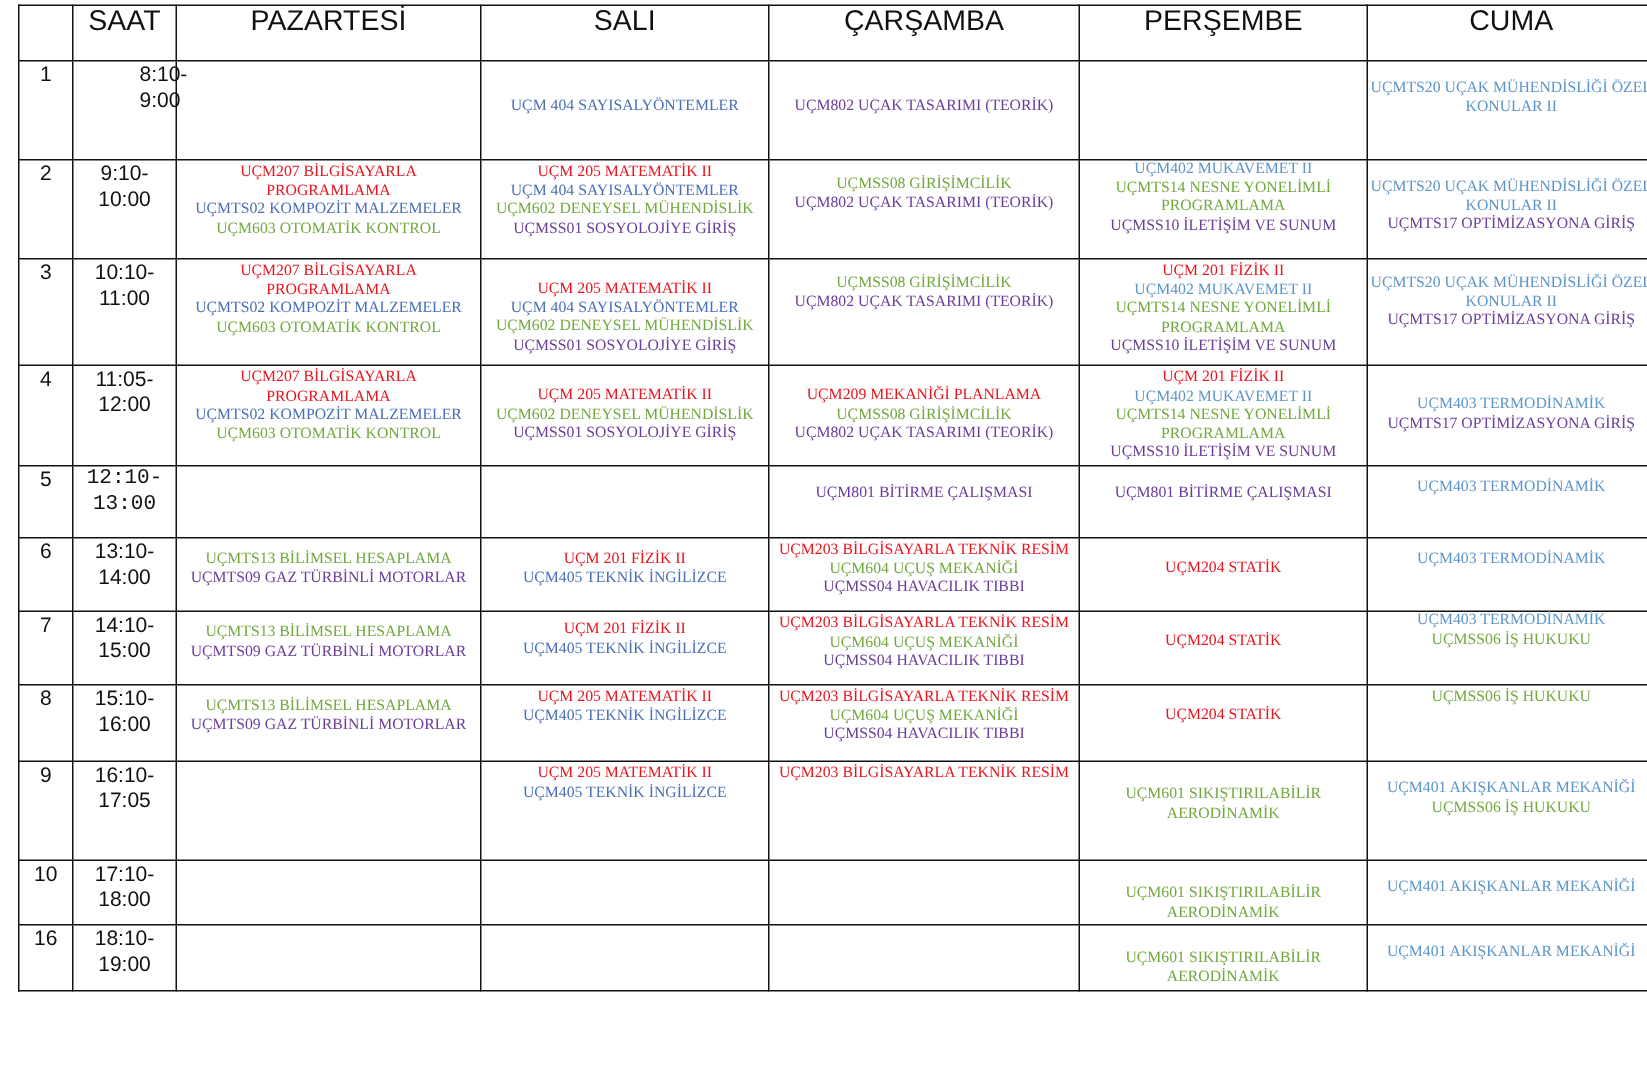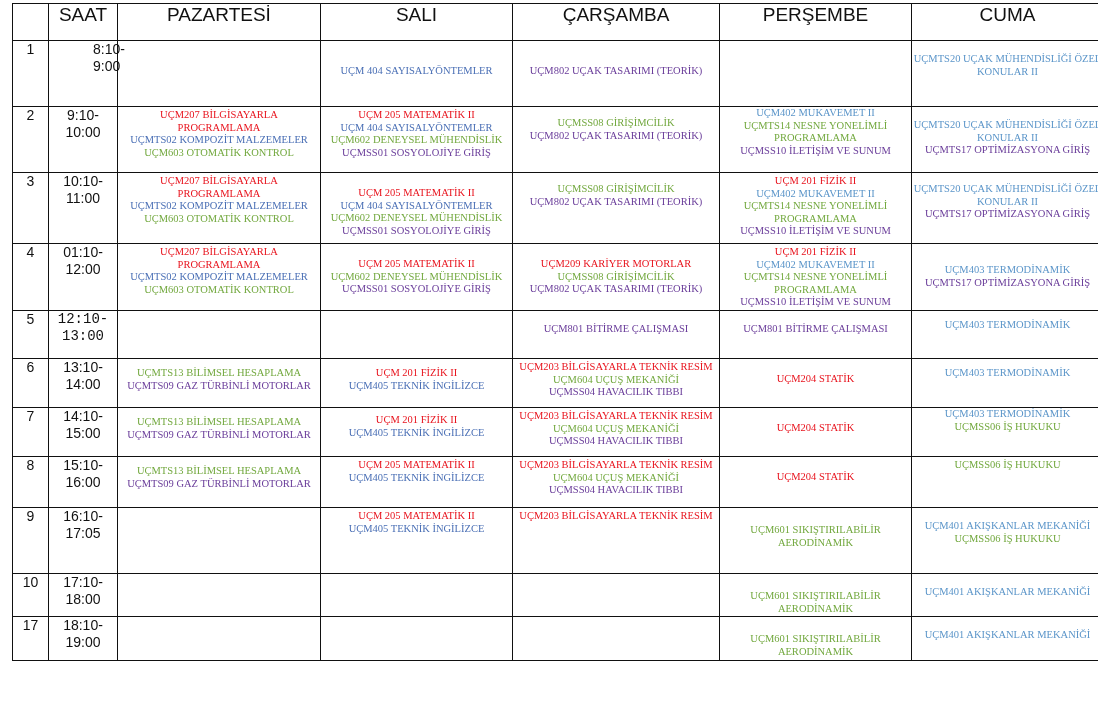--- a/index.html
+++ b/index.html
@@ -138,34 +138,34 @@
           <span class="course c-green">UÇMTS14 NESNE YONELİMLİ PROGRAMLAMA</span>
           <span class="course c-purple">UÇMSS10 İLETİŞİM VE SUNUM</span>
         </td>
         <td class="cell" style="padding-top: 10px;">
           <span class="course c-lblue">UÇMTS20 UÇAK MÜHENDİSLİĞİ ÖZEL KONULAR II</span>
           <span class="course c-purple">UÇMTS17 OPTİMİZASYONA GİRİŞ</span>
         </td>
       </tr>
       <tr style="height: 67px;">
         <td class="num">4</td>
-        <td class="time" style="white-space: pre-line;">01:10-
+        <td class="time" style="white-space: pre-line;">11:05-
 12:00</td>
         <td class="cell" style="padding-top: 2px;">
           <span class="course c-red">UÇM207 BİLGİSAYARLA PROGRAMLAMA</span>
           <span class="course c-blue">UÇMTS02 KOMPOZİT MALZEMELER</span>
           <span class="course c-green">UÇM603 OTOMATİK KONTROL</span>
         </td>
         <td class="cell" style="padding-top: 14px;">
           <span class="course c-red">UÇM 205 MATEMATİK II</span>
           <span class="course c-green">UÇM602 DENEYSEL MÜHENDİSLİK</span>
           <span class="course c-purple">UÇMSS01 SOSYOLOJİYE GİRİŞ</span>
         </td>
         <td class="cell" style="padding-top: 14px;">
-          <span class="course c-red">UÇM209 KARİYER MOTORLAR</span>
+          <span class="course c-red">UÇM209 MEKANİĞİ PLANLAMA</span>
           <span class="course c-green">UÇMSS08 GİRİŞİMCİLİK</span>
           <span class="course c-purple">UÇM802 UÇAK TASARIMI (TEORİK)</span>
         </td>
         <td class="cell" style="padding-top: 2px;">
           <span class="course c-red">UÇM 201 FİZİK II</span>
           <span class="course c-lblue">UÇM402 MUKAVEMET II</span>
           <span class="course c-green">UÇMTS14 NESNE YONELİMLİ PROGRAMLAMA</span>
           <span class="course c-purple">UÇMSS10 İLETİŞİM VE SUNUM</span>
         </td>
         <td class="cell" style="padding-top: 20px;">
@@ -290,21 +290,21 @@
         <td class="cell" style="padding-top: 0px;"></td>
         <td class="cell" style="padding-top: 0px;"></td>
         <td class="cell" style="padding-top: 16px;">
           <span class="course c-green">UÇM601 SIKIŞTIRILABİLİR AERODİNAMİK</span>
         </td>
         <td class="cell" style="padding-top: 12px;">
           <span class="course c-lblue">UÇM401 AKIŞKANLAR MEKANİĞİ</span>
         </td>
       </tr>
       <tr style="height: 44px;">
-        <td class="num">17</td>
+        <td class="num">16</td>
         <td class="time" style="white-space: pre-line;">18:10-
 19:00</td>
         <td class="cell" style="padding-top: 0px;"></td>
         <td class="cell" style="padding-top: 0px;"></td>
         <td class="cell" style="padding-top: 0px;"></td>
         <td class="cell" style="padding-top: 16px;">
           <span class="course c-green">UÇM601 SIKIŞTIRILABİLİR AERODİNAMİK</span>
         </td>
         <td class="cell" style="padding-top: 12px;">
           <span class="course c-lblue">UÇM401 AKIŞKANLAR MEKANİĞİ</span>

